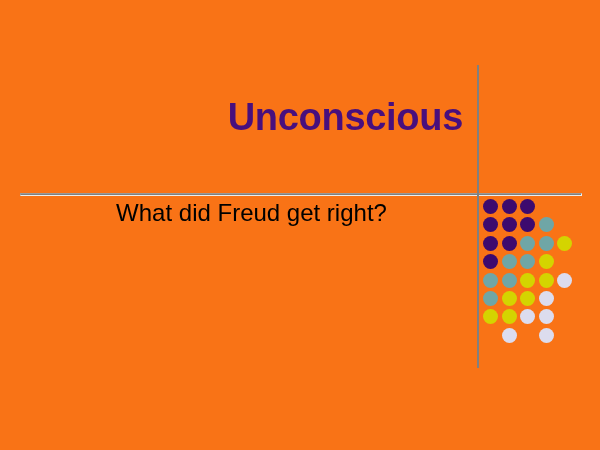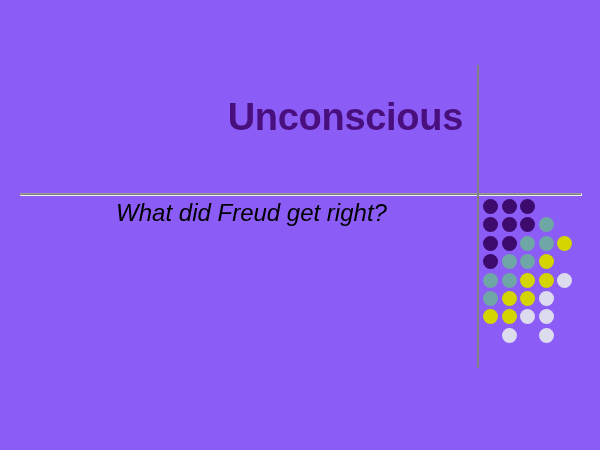--- a/index.html
+++ b/index.html
@@ -78,30 +78,30 @@
   .dot {
     position: absolute;
     width: 15px;
     height: 15px;
     border-radius: 50%;
   }
 </style>
 </head>
 <body>
 
-<div id="slide" style="background: #8b5cf6;">
+<div id="slide" style="background: #f97316;">
 
   <hr id="h-rule" style="background: rgb(128, 128, 128);">
   <div id="v-rule" style="background: rgb(128, 128, 128);"></div>
 
   <h1 id="title" style="color: rgb(72, 15, 125);">
     <span class="line">Unconscious</span>
   </h1>
 
-  <div id="subtitle" style="color: rgb(0, 0, 0); font-style: italic;">What did Freud get right?</div>
+  <div id="subtitle" style="color: rgb(0, 0, 0);">What did Freud get right?</div>
 
   <div id="dot-grid">
       <span class="dot" style="left: 0px; top: 0px; width: 15px; height: 15px; background: rgb(61, 10, 110);"></span>
       <span class="dot" style="left: 18.5px; top: 0px; width: 15px; height: 15px; background: rgb(61, 10, 110);"></span>
       <span class="dot" style="left: 37px; top: 0px; width: 15px; height: 15px; background: rgb(61, 10, 110);"></span>
       <span class="dot" style="left: 0px; top: 18.4px; width: 15px; height: 15px; background: rgb(61, 10, 110);"></span>
       <span class="dot" style="left: 18.5px; top: 18.4px; width: 15px; height: 15px; background: rgb(61, 10, 110);"></span>
       <span class="dot" style="left: 37px; top: 18.4px; width: 15px; height: 15px; background: rgb(61, 10, 110);"></span>
       <span class="dot" style="left: 55.5px; top: 18.4px; width: 15px; height: 15px; background: rgb(111, 166, 166);"></span>
       <span class="dot" style="left: 0px; top: 36.8px; width: 15px; height: 15px; background: rgb(61, 10, 110);"></span>

